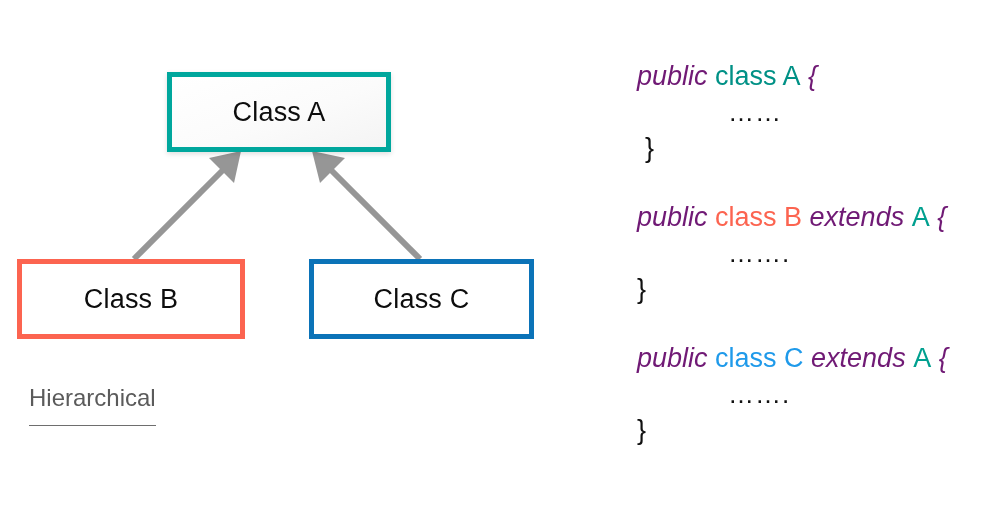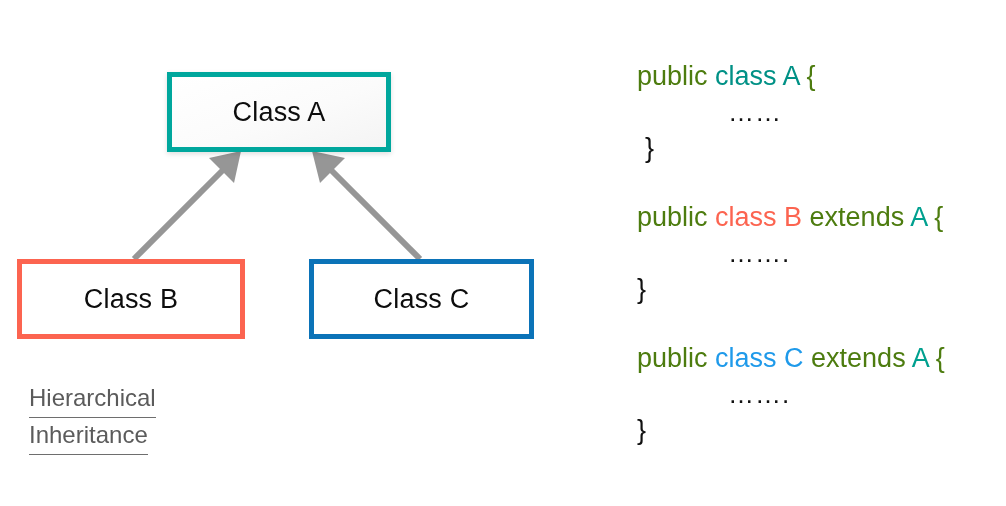--- a/index.html
+++ b/index.html
@@ -69,21 +69,21 @@
     top: 381px;
     width: 240px;
     font-size: 24px;
     line-height: 34px;
     color: #5b5b5b;
   }
   #caption-hierarchical-inheritance .cap-line {
     display: block;
     width: max-content;
     border-bottom: 1.5px solid #6e6e6e;
-    padding-bottom: 2px;
+    padding-bottom: 10px;
   }
 
   
   #code-panel {
     position: absolute;
     left: 637px;
     top: 58px;
     width: 369px;
     font-size: 27px;
     color: #111111;
@@ -95,21 +95,21 @@
   .code-line { white-space: pre; height: 36px; line-height: 36px; }
   .code-line.sig     { margin-left: 0px; }
   .code-line.dots    { margin-left: 91px; letter-spacing: 1px; font-size: 26px; }
   .code-line.brace   { margin-left: 0px; }
   .code-line.brace-indented { margin-left: 8px; }
 
   .tok-kw-teal  { color: #009186; }
   .tok-kw-coral { color: #fc6450; }
   .tok-kw-blue  { color: #1f9aea; }
   .tok-type-teal{ color: #00a08f; }
-  .tok-plain    { color: #4d7c0f; }
+  .tok-plain    { color: #701a75; font-style: italic; }
 </style>
 </head>
 <body>
 
 <div id="diagram-panel">
 
   <svg id="arrow-layer" viewBox="0 0 600 506" width="600" height="506">
 
     <g>
       <line x1="134" y1="259" x2="228" y2="165" stroke="#969696" stroke-width="6" stroke-linecap="butt"></line>
@@ -129,21 +129,20 @@
   <div class="class-box" id="box-class-b">
     <span class="box-label">Class B</span>
   </div>
 
   <div class="class-box" id="box-class-c">
     <span class="box-label">Class C</span>
   </div>
 
   <div id="caption-hierarchical-inheritance">
     <span class="cap-line">Hierarchical</span>
-    <span class="cap-line">Inheritance</span>
   </div>
 </div>
 
 <div id="code-panel">
 
   <div class="code-block">
     <div class="code-line sig"><span class="tok-plain">public </span><span class="tok-kw-teal">class A</span><span class="tok-plain"></span><span class="tok-type-teal"></span><span class="tok-plain"> {</span></div>
     <div class="code-line dots">……</div>
     <div class="code-line brace brace-indented">}</div>
   </div>

